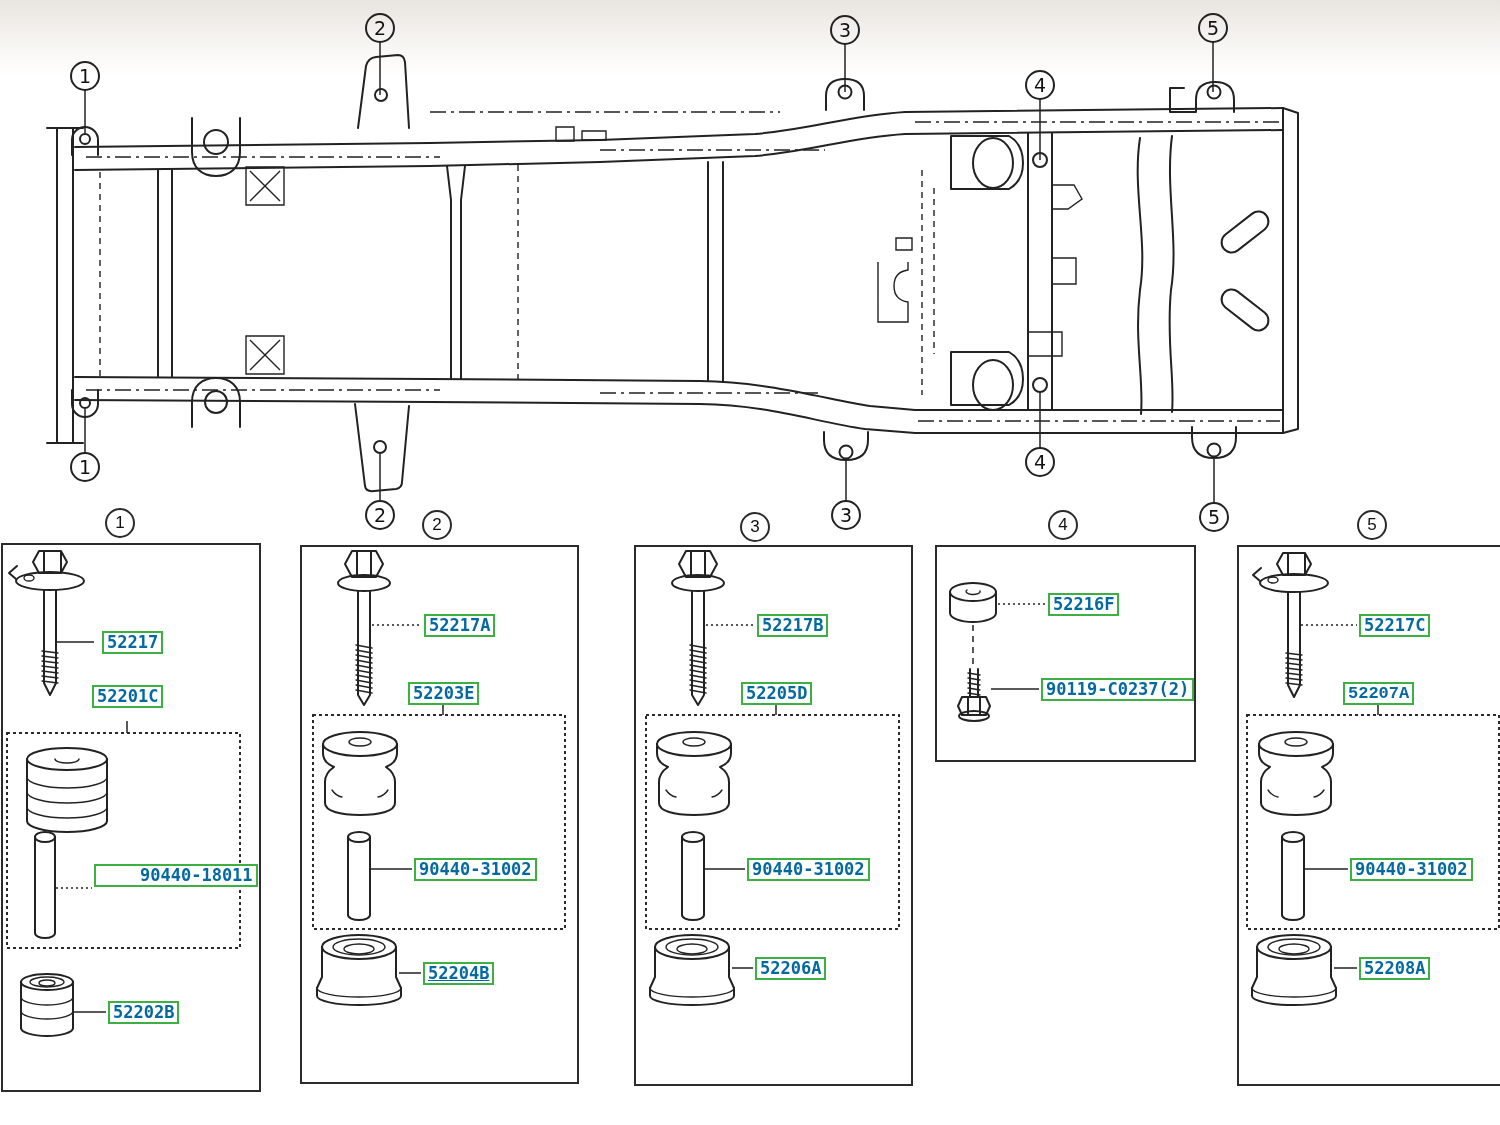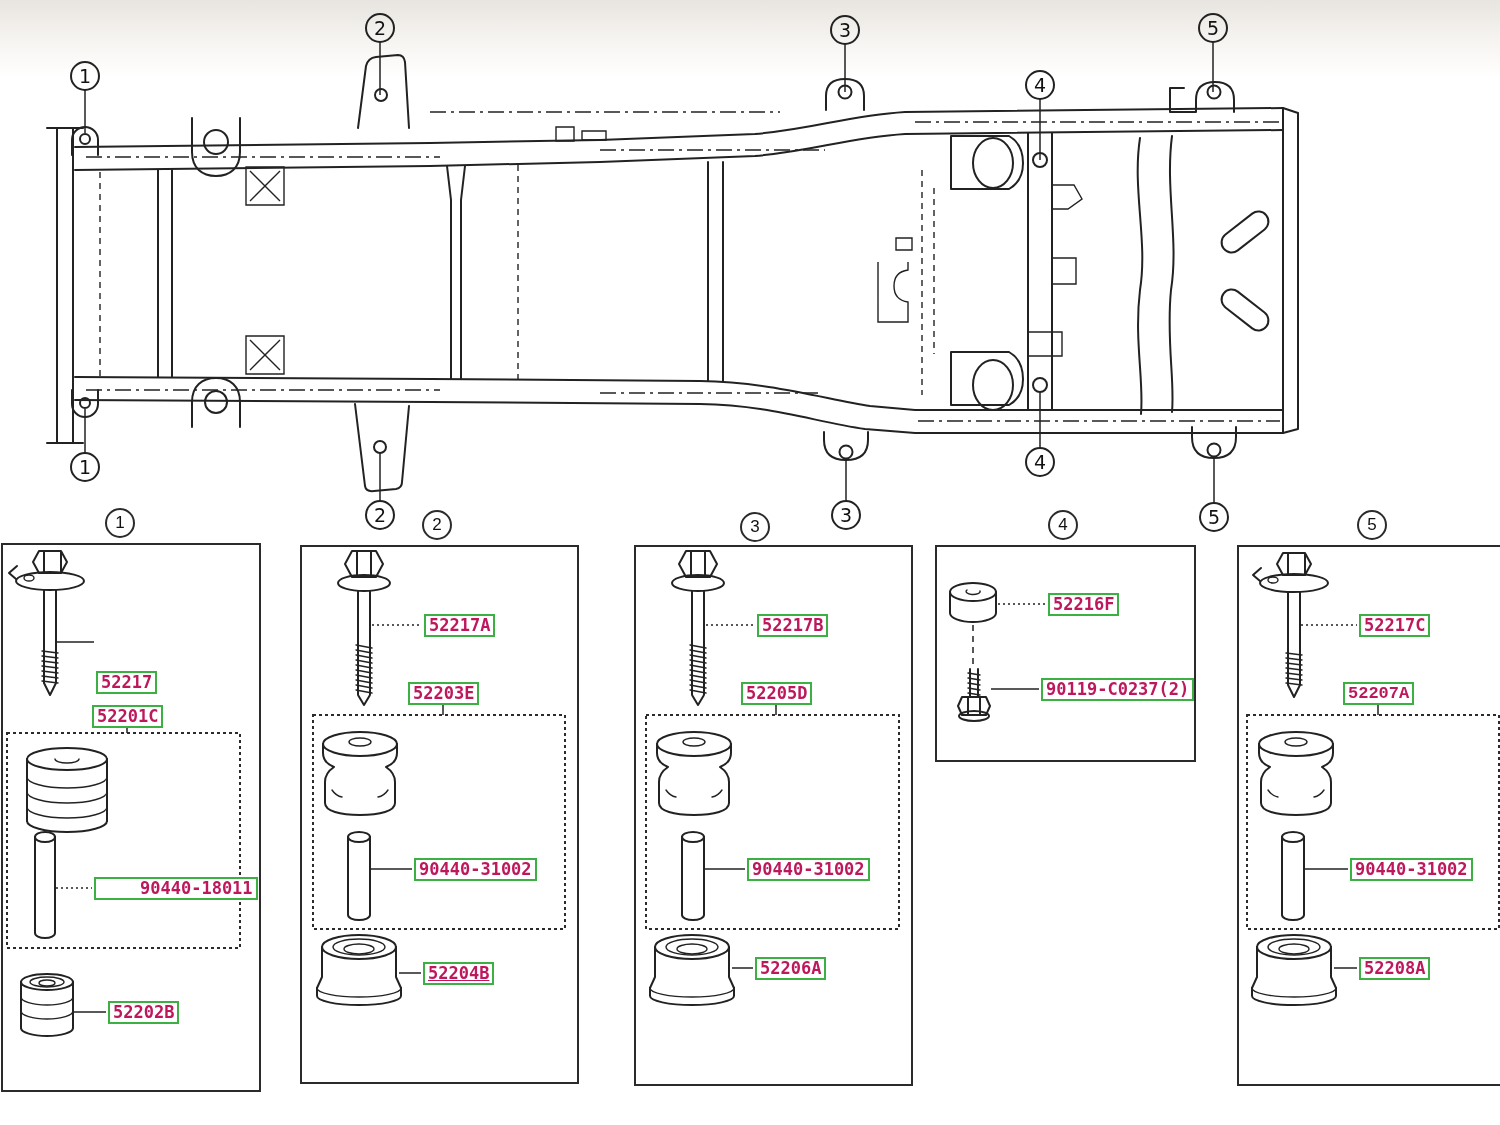--- a/index.html
+++ b/index.html
@@ -3,21 +3,21 @@
 <meta charset="utf-8">
 <style>
   html,body{margin:0;padding:0;background:#ffffff;}
   .stage{position:relative;width:1500px;height:1125px;background:#ffffff;overflow:hidden;
          font-family:"Liberation Sans",sans-serif;}
   .top-fade{position:absolute;left:0;top:0;width:1500px;height:78px;
             background:linear-gradient(#e8e5e0,#f7f5f2 55%,#ffffff);}
   .frame-svg{position:absolute;left:0;top:0;}
   .pbox{position:absolute;border:2px solid #2b2b2b;}
   .pbox svg{position:absolute;left:0;top:0;}
-  .plabel{position:absolute;border:2px solid #3cb043;background:#ffffff;color:#be185d;
+  .plabel{position:absolute;border:2px solid #3cb043;background:#ffffff;color:#0369a1;
           font-family:"DejaVu Sans Mono","Liberation Mono",monospace;font-weight:bold;
           font-size:17px;line-height:19px;padding:0 3px;white-space:nowrap;z-index:3;}
   .hdr{position:absolute;width:26px;height:26px;border:2px solid #2b2b2b;border-radius:50%;
        background:#fff;text-align:center;line-height:26px;font-size:17px;color:#111;z-index:2;}
   .art{stroke:#222;fill:none;stroke-width:2;stroke-linecap:round;stroke-linejoin:round;}
   .thin{stroke:#222;fill:none;stroke-width:1.4;}
   .lead{stroke:#222;fill:none;stroke-width:1.5;}
   .dots{stroke-dasharray:2 3;}
   .dash{stroke-dasharray:6 5;}
   .cdash{stroke-dasharray:16 5 3 5;}
@@ -179,23 +179,23 @@
       <g class="art">
         <ellipse cx="44" cy="437" rx="26" ry="8" fill="#fff"></ellipse>
         <ellipse class="thin" cx="44" cy="437" rx="17" ry="5"></ellipse>
         <ellipse class="thin" cx="44" cy="438" rx="8" ry="3"></ellipse>
         <path d="M18,437 V483 M70,437 V483"></path>
         <path class="thin" d="M18,452 a26,8 0 0 0 52,0 M18,466 a26,8 0 0 0 52,0"></path>
         <path d="M18,483 a26,8 0 0 0 52,0"></path>
       </g>
       <line class="lead" x1="71" y1="467" x2="103" y2="467"></line>
     </svg>
-    <div class="plabel" style="left:93px;top:86px;margin-top:40px;">52217</div>
-    <div class="plabel" style="left:89px;top:160px;text-align:center;">52201C</div>
-    <div class="plabel" style="left:91px;top:332px;padding-left:44px;">90440-18011</div>
+    <div class="plabel" style="left:99px;top:86px;">52217</div>
+    <div class="plabel" style="left:89px;top:140px;text-align:center;">52201C</div>
+    <div class="plabel" style="left:91px;top:319px;padding-left:44px;">90440-18011</div>
     <div class="plabel" style="left:105px;top:456px;">52202B</div>
   </div>
 
   <div class="pbox" style="left:300px;top:545px;width:275px;height:535px;">
     <svg width="275" height="535" viewBox="0 0 275 535">
       <rect class="innerbox" x="11" y="168" width="252" height="214"></rect>
       <g class="art">
         <path d="M50,4 h24 l7,13 l-7,13 h-24 l-7,-13 z M55,5 V29 M69,5 V29"></path>
         <ellipse cx="62" cy="36" rx="26" ry="8"></ellipse>
         <path d="M56,44 V98 M68,44 V98"></path>

